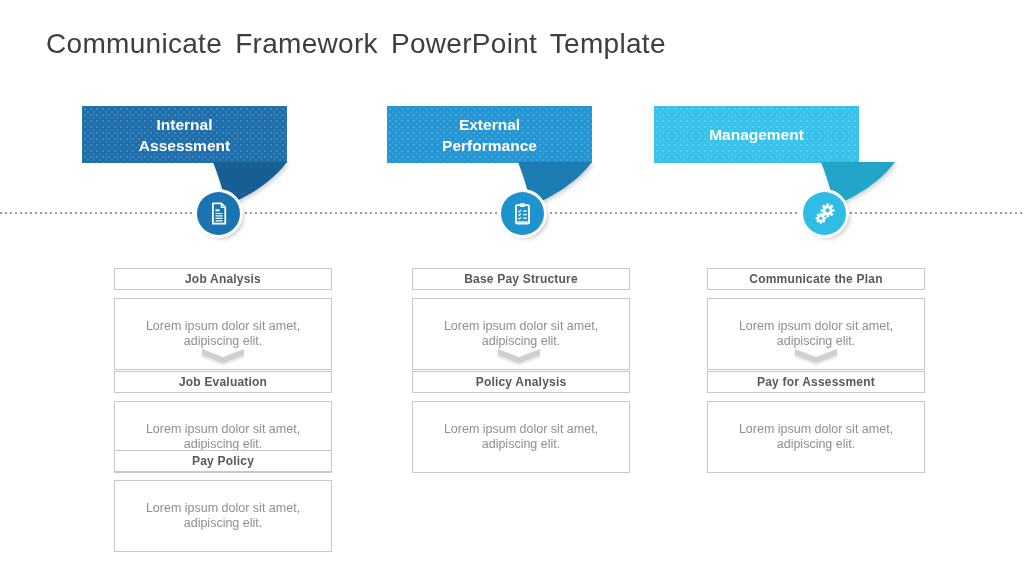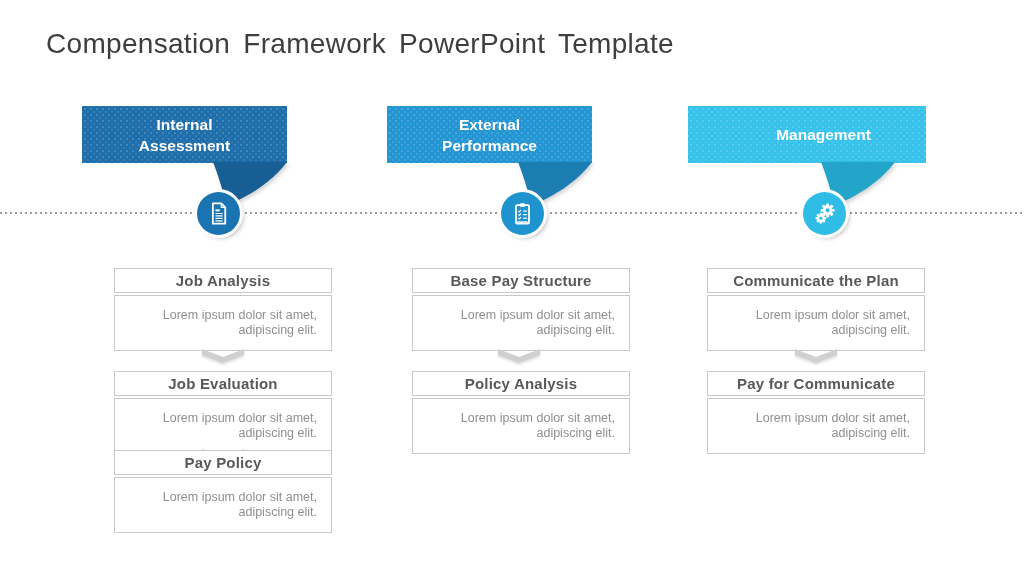--- a/index.html
+++ b/index.html
@@ -23,21 +23,21 @@
     display:flex;align-items:center;justify-content:center;text-align:center;
     background-image:radial-gradient(rgba(255,255,255,.16) 1px,transparent 1.4px),
                      radial-gradient(rgba(255,255,255,.10) 1px,transparent 1.4px);
     background-size:6px 6px,6px 6px;background-position:0 0,3px 3px;
   }
   .banner-label{
     color:#fff;font-weight:bold;font-size:15.5px;line-height:21px;max-width:122px;
   }
   .b1{left:82px;background-color:var(--banner1);text-align:center;}
   .b2{left:387px;background-color:var(--banner2);}
-  .b3{left:688px;background-color:var(--banner3);padding-left:33px;}
+  .b3{left:654px;background-color:var(--banner3);}
   
   .tail{position:absolute;top:162px;width:85px;height:45px;z-index:2;
         filter:drop-shadow(2px 2px 2px rgba(0,0,0,.18));}
   .t1{left:202px;} .t2{left:507px;} .t3{left:810px;}
   .tp1{fill:var(--tail1);} .tp2{fill:var(--tail2);} .tp3{fill:var(--tail3);}
   
   .circle{
     position:absolute;top:192px;width:43px;height:43px;border-radius:50%;z-index:3;
     display:flex;align-items:center;justify-content:center;
     box-shadow:0 0 0 3px #fff,3px 3px 5px rgba(0,0,0,.28);
@@ -45,41 +45,41 @@
   .ci1{left:197px;background:var(--circle1);}
   .ci2{left:501px;background:var(--circle2);}
   .ci3{left:803px;background:var(--circle3);}
   .icon{width:27px;height:27px;display:block;}
   
   .box{position:absolute;width:218px;z-index:2;}
   .colL{left:114px;} .colM{left:412px;} .colR{left:707px;border-radius:24px;}
   .row1{top:268px;} .row2{top:371px;} .row3{top:450px;}
   .box-header{
     border:1px solid var(--box_border);background:#fff;text-align:center;
-    font-weight:bold;font-size:15px;color:var(--box_title_text);
-    padding:3px 2px;letter-spacing:.2px;margin-bottom:2px;
+    font-weight:bold;font-size:12px;color:var(--box_title_text);
+    padding:3px 2px;letter-spacing:.2px;margin-bottom:8px;
   }
   .box-body{
-    border:1px solid var(--box_border);background:#fff;text-align:right;
-    font-size:12.5px;line-height:15px;color:var(--box_body_text);padding:12px 14px;
+    border:1px solid var(--box_border);background:#fff;text-align:center;
+    font-size:12.5px;line-height:15px;color:var(--box_body_text);padding:20px 14px;
   }
   
   .chevron{position:absolute;width:42px;height:14px;z-index:2;
            filter:drop-shadow(0 2px 1px rgba(0,0,0,.12));}
   .chevron polygon{fill:var(--chevron);}
   .chvL{left:202px;} .chvM{left:498px;} .chvR{left:795px;}
   .chvRow1{top:349px;} .chvRow2{top:449px;}
   .w{stroke:#fff;fill:none;}
 </style>
 </head>
 <body>
 
 <div class="slide">
 
-  <h1 class="title">Compensation Framework PowerPoint Template</h1>
+  <h1 class="title">Communicate Framework PowerPoint Template</h1>
 
   <div class="timeline"></div>
 
   <div class="banner b1">
     <span class="banner-label">Internal Assessment</span>
   </div>
   <svg class="tail t1" viewBox="0 0 85 45">
     <path class="tp1" d="M11 0 L85 0 C70 20 45 36 24 43 C21 28 16 13 11 0 Z"></path>
   </svg>
   <div class="circle ci1">
@@ -170,17 +170,17 @@
   </div>
 
   <div class="box colR row1">
     <div class="box-header">Communicate the Plan</div>
     <div class="box-body">Lorem ipsum dolor sit amet, adipiscing elit.</div>
   </div>
   <svg class="chevron chvR chvRow1" viewBox="0 0 42 14">
     <polygon points="0,0 21,8 42,0 42,6 21,14 0,6"></polygon>
   </svg>
   <div class="box colR row2">
-    <div class="box-header">Pay for Communicate</div>
+    <div class="box-header">Pay for Assessment</div>
     <div class="box-body">Lorem ipsum dolor sit amet, adipiscing elit.</div>
   </div>
 
 </div>
 
 </body></html>

